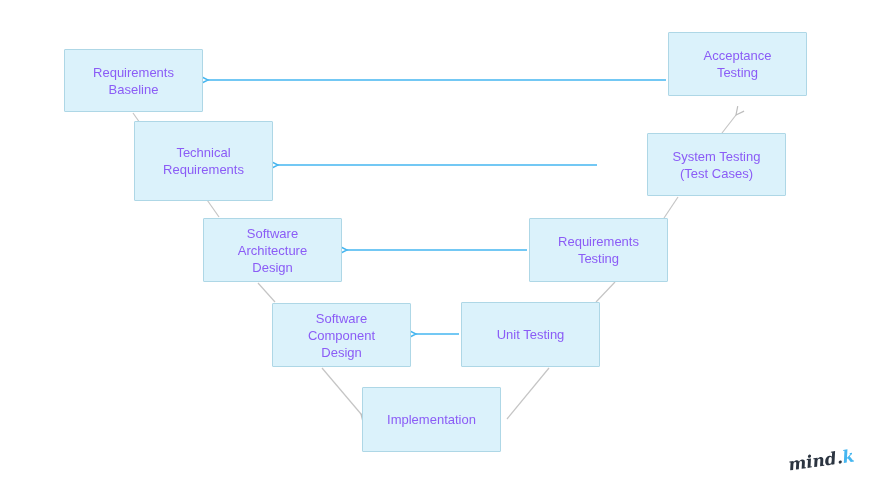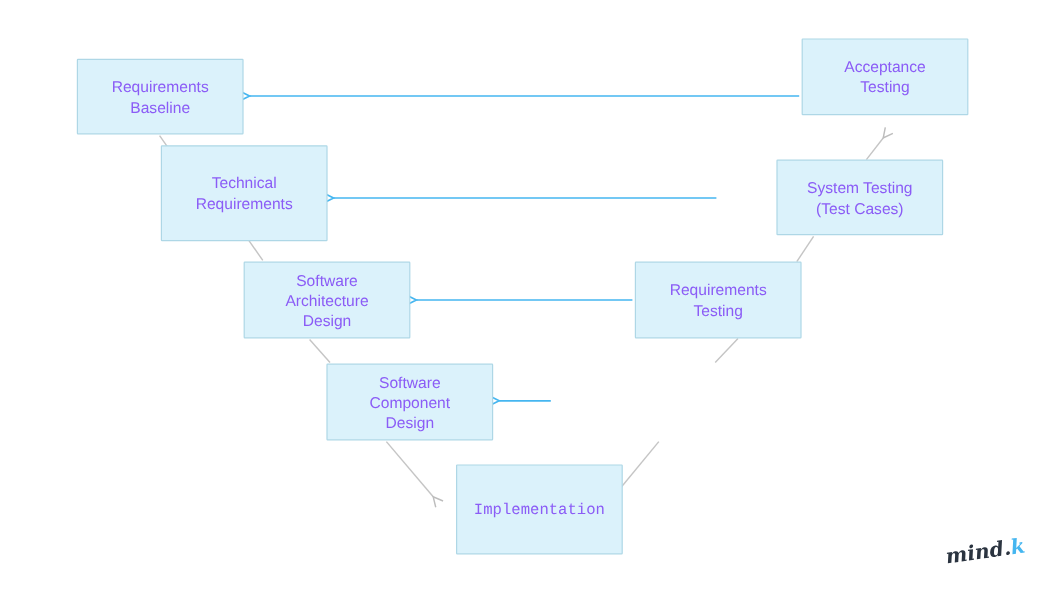--- a/index.html
+++ b/index.html
@@ -28,21 +28,21 @@
     display: flex;
     align-items: center;
     justify-content: center;
     white-space: pre-line;
     box-sizing: border-box;
   }
   .node-requirements-baseline      { left: 64px;  top: 49px;  width: 139px; height: 63px; }
   .node-technical-requirements     { left: 134px; top: 121px; width: 139px; height: 80px; }
   .node-software-architecture      { left: 203px; top: 218px; width: 139px; height: 64px; }
   .node-software-component         { left: 272px; top: 303px; width: 139px; height: 64px; }
-  .node-implementation             { left: 380px; top: 387px; width: 139px; height: 75px; font-family: Liberation Mono, monospace; }
+  .node-implementation             { left: 362px; top: 387px; width: 139px; height: 65px; }
   .node-unit-testing               { left: 461px; top: 302px; width: 139px; height: 65px; }
   .node-integration-testing        { left: 529px; top: 218px; width: 139px; height: 64px; }
   .node-system-testing             { left: 599px; top: 133px; width: 139px; height: 63px; margin-left: 48px; }
   .node-acceptance-testing         { left: 668px; top: 32px;  width: 139px; height: 64px; }
   .logo {
     position: absolute;
     left: 788px;
     top: 450px;
     font-family: "DejaVu Serif", serif;
     font-style: italic;
@@ -94,20 +94,21 @@
   <div class="node node-software-architecture">Software
 Architecture
 Design</div>
 
   <div class="node node-software-component">Software
 Component
 Design</div>
 
   <div class="node node-implementation">Implementation</div>
 
+  <div class="node node-unit-testing">Unit Testing</div>
 
   <div class="node node-integration-testing">Requirements
 Testing</div>
 
   <div class="node node-system-testing">System Testing
 (Test Cases)</div>
 
   <div class="node node-acceptance-testing">Acceptance
 Testing</div>
 

